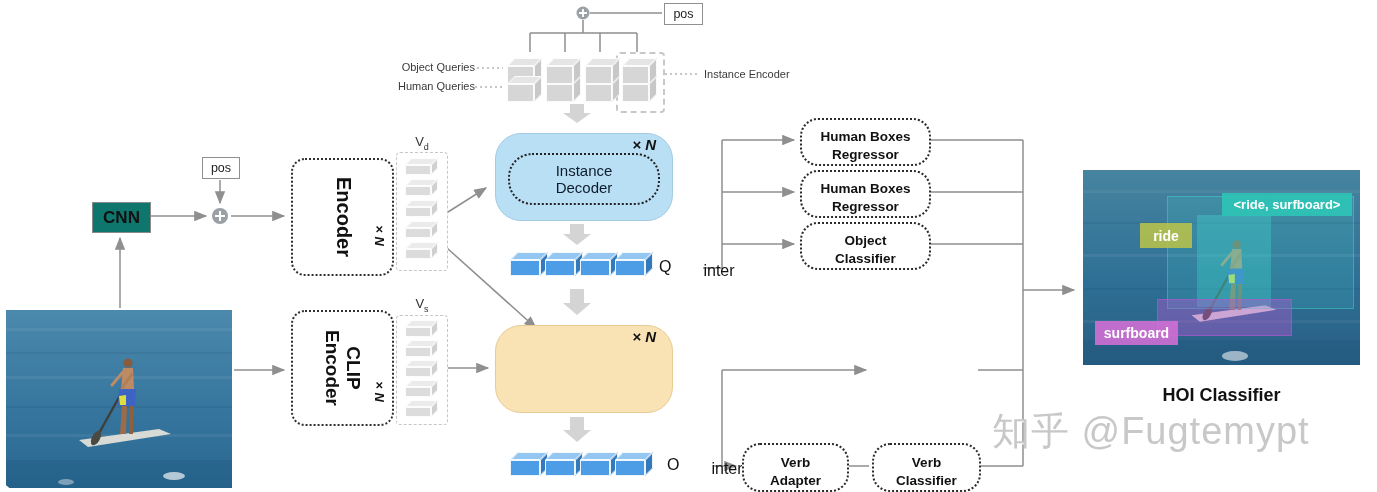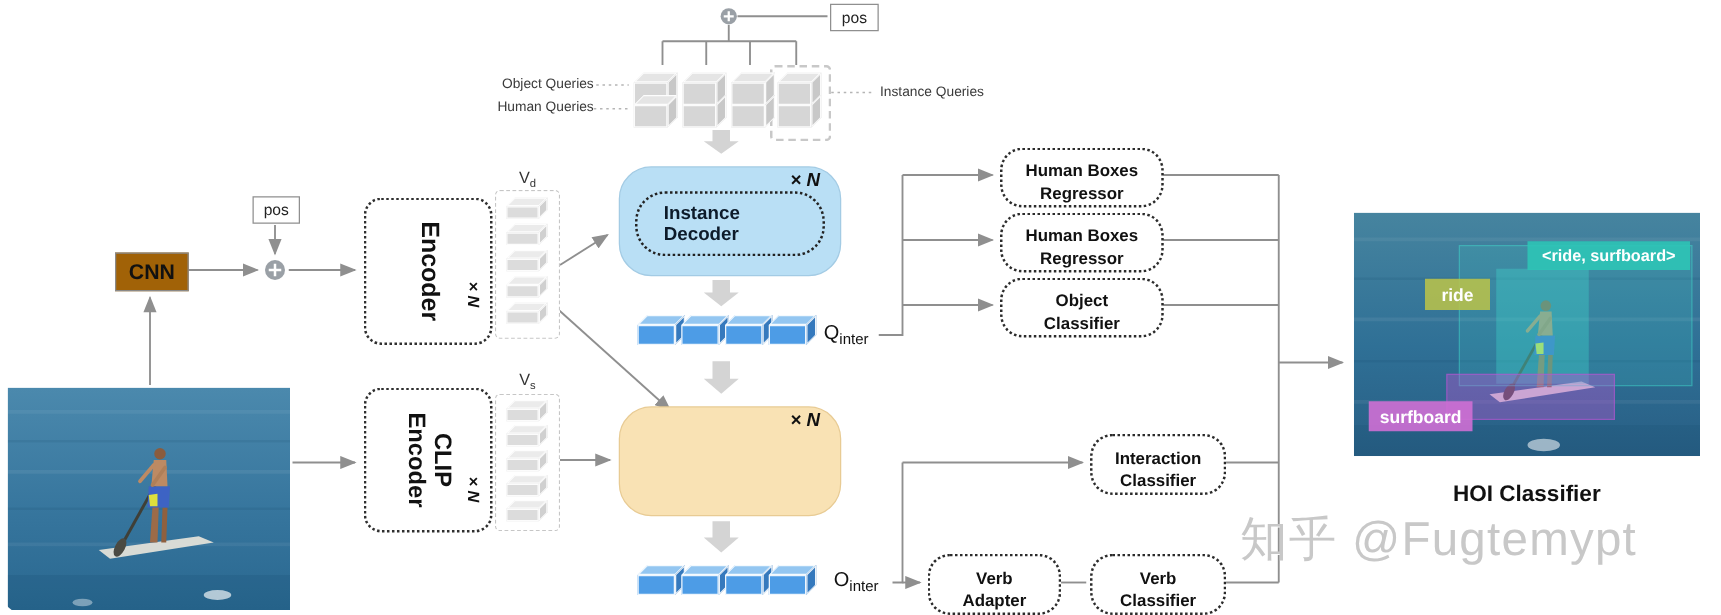--- a/index.html
+++ b/index.html
@@ -4,41 +4,41 @@
 <style>
   html,body{margin:0;padding:0;background:#fff;}
   #canvas{position:relative;width:1377px;height:492px;background:#fff;overflow:hidden;
           font-family:"Liberation Sans","DejaVu Sans",sans-serif;color:#111;border-radius:22px;}
   .abs{position:absolute;}
   svg.layer{position:absolute;left:0;top:0;z-index:1;}
 
   
   .smallbox{border:1.4px solid #8f8f8f;background:#fff;display:flex;align-items:center;justify-content:center;
             font-size:12.5px;color:#222;z-index:2;}
-  .cnnbox{border:1.6px solid #8a8a8a;background:#a16207;display:flex;align-items:center;justify-content:center;
+  .cnnbox{border:1.6px solid #8a8a8a;background:#0f766e;display:flex;align-items:center;justify-content:center;
           font-weight:bold;font-size:17px;z-index:2;}
   .encbox{border:2px dotted #2f2f2f;border-radius:14px;background:#fff;z-index:2;}
   .rot{position:absolute;left:50%;top:50%;transform:translate(-50%,-50%) rotate(90deg);
        font-weight:bold;text-align:center;white-space:nowrap;}
   .rot .ln{display:block;}
   .xn-rot{position:absolute;right:2px;top:60%;transform:rotate(90deg);font-weight:bold;font-style:italic;font-size:13px;}
   .dashcol{border:1.6px dashed #c6c6c6;border-radius:4px;background:#fff;z-index:1;}
   .vlabel{font-size:13px;color:#333;z-index:2;text-align:center;}
   .vlabel sub{font-size:9px;}
   .decoder{border-radius:26px;z-index:2;}
   .decoder .inner{position:absolute;left:12px;top:19px;width:148px;height:48px;border:2px dotted #222;
                   border-radius:24px;display:flex;align-items:center;justify-content:center;}
-  .decoder .dlabel{width:106px;font-weight:bold;font-size:15px;line-height:17px;color:#0d1b2a;}
+  .decoder .dlabel{width:106px;text-align:center;font-weight:normal;font-size:15px;line-height:17px;color:#0d1b2a;}
   .decoder .xn{position:absolute;top:2px;right:16px;font-weight:bold;font-style:italic;font-size:15px;color:#111;}
   .head{border:2px dotted #2b2b2b;border-radius:18px;background:#fff;display:flex;align-items:flex-end;justify-content:center;
         text-align:center;font-weight:bold;font-size:13.5px;line-height:1.32;z-index:2;}
   .head .hlabel{width:110px;}
   .qlabel{font-size:11px;color:#3a3a3a;z-index:2;}
   .sublbl{font-size:16px;color:#111;z-index:2;}
-  .sublbl sub{font-size:12px;}
+  .sublbl sub{font-size:16px;margin-left:32px;}
   .iqoutline{border:2px dashed #c8c8c8;border-radius:4px;z-index:1;}
 
   
   .cube{position:absolute;width:calc(var(--w) + var(--d));height:calc(var(--h) + var(--d));z-index:2;}
   .cube i{position:absolute;display:block;box-sizing:border-box;border:1px solid rgba(255,255,255,.9);}
   .cube .cf{left:0;top:var(--d);width:var(--w);height:var(--h);background:var(--fc);z-index:2;}
   .cube .ct{left:0;top:0;width:var(--w);height:var(--d);background:var(--tc);transform:skewX(-45deg);transform-origin:0 100%;z-index:1;}
   .cube .cs{left:var(--w);top:var(--d);width:var(--d);height:var(--h);background:var(--sc);transform:skewY(-45deg);transform-origin:0 0;z-index:1;}
   .cube.g{--fc:#d6d6d6;--tc:#e5e5e5;--sc:#c8c8c8;}
   .cube.m{--fc:#dcdcdc;--tc:#ebebeb;--sc:#d0d0d0;}
@@ -118,21 +118,21 @@
       <polygon points="570,417 584,417 584,430 591,430 577,442 563,430 570,430"></polygon>
     </g>
   </svg>
 
   <div class="abs smallbox" style="left:664px;top:3px;width:37px;height:20px;">
     <span>pos</span>
   </div>
 
   <div class="abs qlabel" style="left:393px;top:61px;width:82px;text-align:right;">Object Queries</div>
   <div class="abs qlabel" style="left:391px;top:80px;width:84px;text-align:right;">Human Queries</div>
-  <div class="abs qlabel" style="left:704px;top:68px;">Instance Queries</div>
+  <div class="abs qlabel" style="left:704px;top:68px;">Instance Encoder</div>
 
   <div class="abs iqoutline" style="left:616px;top:52px;width:45px;height:57px;"></div>
 
   <div class="cube g" style="--w:27px;--h:18px;--d:8px;left:507px;top:58px;">
       <i class="cf"></i>
       <i class="ct"></i>
       <i class="cs"></i>
     </div>
   <div class="cube g" style="--w:27px;--h:18px;--d:8px;left:507px;top:76px;">
       <i class="cf"></i>
@@ -310,23 +310,20 @@
   </div>
 
   <div class="abs head" style="left:800px;top:118px;width:127px;height:44px;">
     <div class="hlabel">Human Boxes Regressor</div>
   </div>
   <div class="abs head" style="left:800px;top:170px;width:127px;height:44px;">
     <div class="hlabel">Human Boxes Regressor</div>
   </div>
   <div class="abs head" style="left:800px;top:222px;width:127px;height:44px;">
     <div class="hlabel" style="width:80px;">Object Classifier</div>
-  </div>
-  <div class="abs head" style="left:872px;top:347px;width:105px;height:45px;">
-    <div class="hlabel" style="width:85px;">Interaction Classifier</div>
   </div>
   <div class="abs head" style="left:872px;top:443px;width:105px;height:45px;">
     <div class="hlabel" style="width:70px;">Verb Classifier</div>
   </div>
   <div class="abs head" style="left:742px;top:443px;width:103px;height:45px;">
     <div class="hlabel" style="width:65px;">Verb Adapter</div>
   </div>
 
   <div class="abs imgwrap" style="left:6px;top:310px;width:226px;height:178px;">
     <svg width="226" height="178" viewBox="0 0 226 178">

